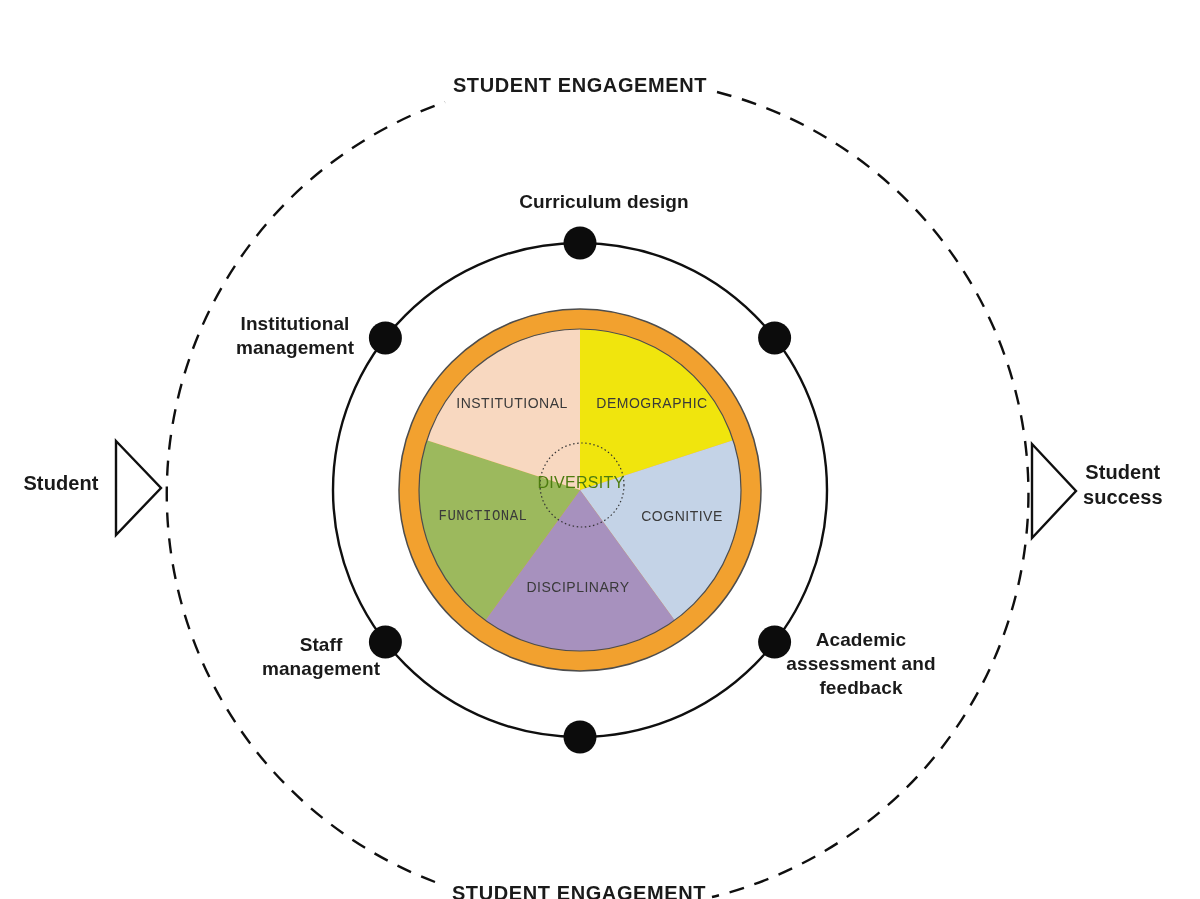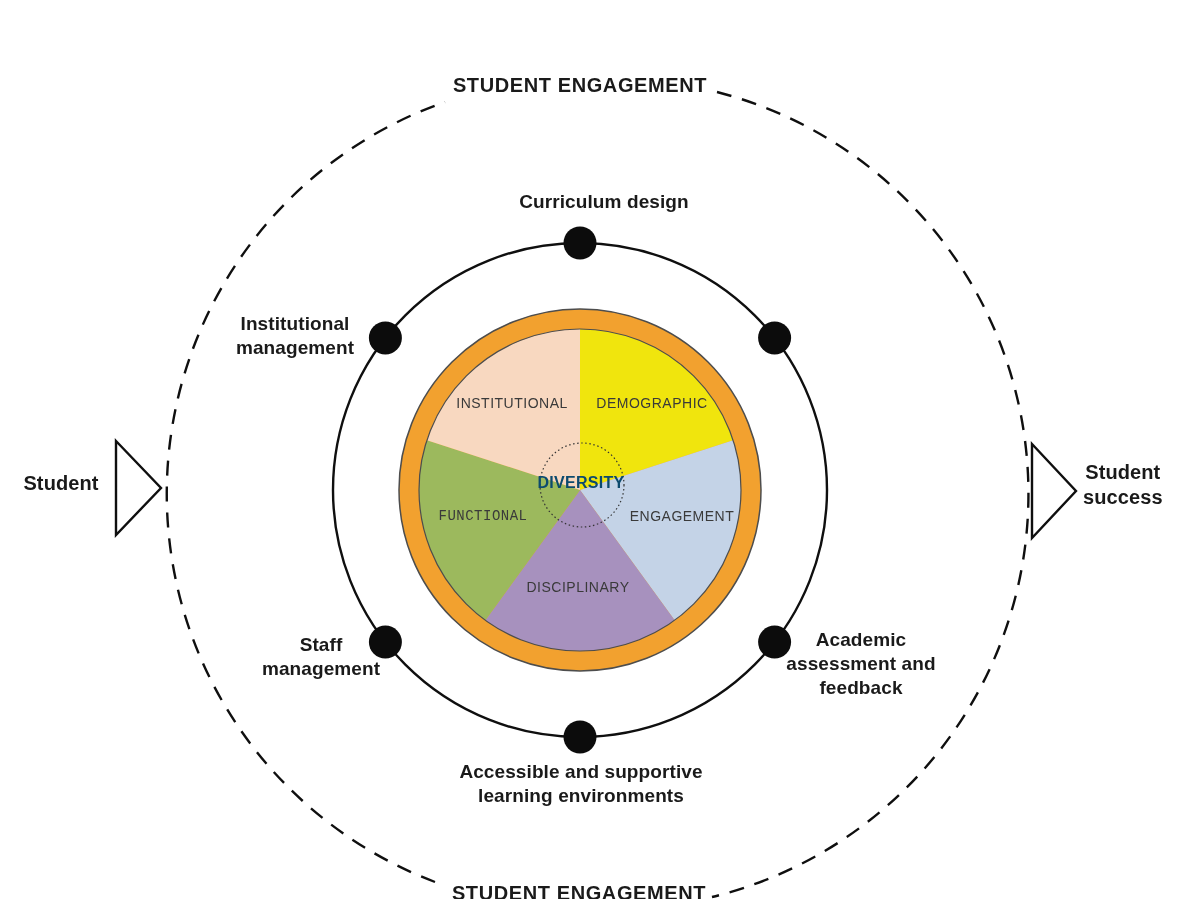--- a/index.html
+++ b/index.html
@@ -36,23 +36,23 @@
     text-align: center;
   }
   .slice-label {
     font-size: 14px;
     font-weight: 400;
     letter-spacing: 0.5px;
     color: #3a3a3a;
   }
   .diversity-label {
     font-size: 16px;
-    font-weight: 700;
+    font-weight: 400;
     letter-spacing: 0.3px;
-    color: #0c4a6e;
+    color: #4d7c0f;
   }
   .dashed-arc { fill: none; stroke: #0f0f0f; stroke-width: 2.4; stroke-dasharray: 15 11; }
   .orbit-circle { fill: none; stroke: #0f0f0f; stroke-width: 2.4; }
   .node-dot { fill: #0c0c0c; stroke: none; }
   .arrow-tri { fill: #ffffff; stroke: #0f0f0f; stroke-width: 2.4; stroke-linejoin: miter; }
   .pie-outline { fill: none; stroke: #4d4d4d; stroke-width: 1.2; }
   .center-dotted { fill: none; stroke: #333333; stroke-width: 1.2; stroke-dasharray: 1.5 2.6; }
 </style>
 </head>
 <body>
@@ -95,28 +95,26 @@
   <div class="label eng" style="left:579px; top:852px;">STUDENT ENGAGEMENT</div>
 
   <div class="label flow-label" style="left:61px; top:442px;">Student</div>
   <div class="label flow-label left-align" style="left:1083px; top:443px;">Student
 success</div>
 
   <div class="label" style="left:604px; top:160px;">Curriculum design</div>
   <div class="label" style="left:861px; top:622px;">Academic
 assessment and
 feedback</div>
-  <div class="label" style="left:581px; top:742px;">Accessible and supportive
-learning environments</div>
   <div class="label" style="left:321px; top:615px;">Staff
 management</div>
   <div class="label" style="left:295px; top:294px;">Institutional
 management</div>
 
   <div class="label slice-label" style="left:652px; top:362px;">DEMOGRAPHIC</div>
-  <div class="label slice-label" style="left:682px; top:475px;">ENGAGEMENT</div>
+  <div class="label slice-label" style="left:682px; top:475px;">COGNITIVE</div>
   <div class="label slice-label" style="left:578px; top:546px;">DISCIPLINARY</div>
   <div class="label slice-label" style="left:483px; top:475px;font-family:Liberation Mono, monospace;">FUNCTIONAL</div>
   <div class="label slice-label" style="left:512px; top:362px;">INSTITUTIONAL</div>
 
   <div class="label diversity-label" style="left:581px; top:441px;">DIVERSITY</div>
 
 </div>
 
 </body></html>

